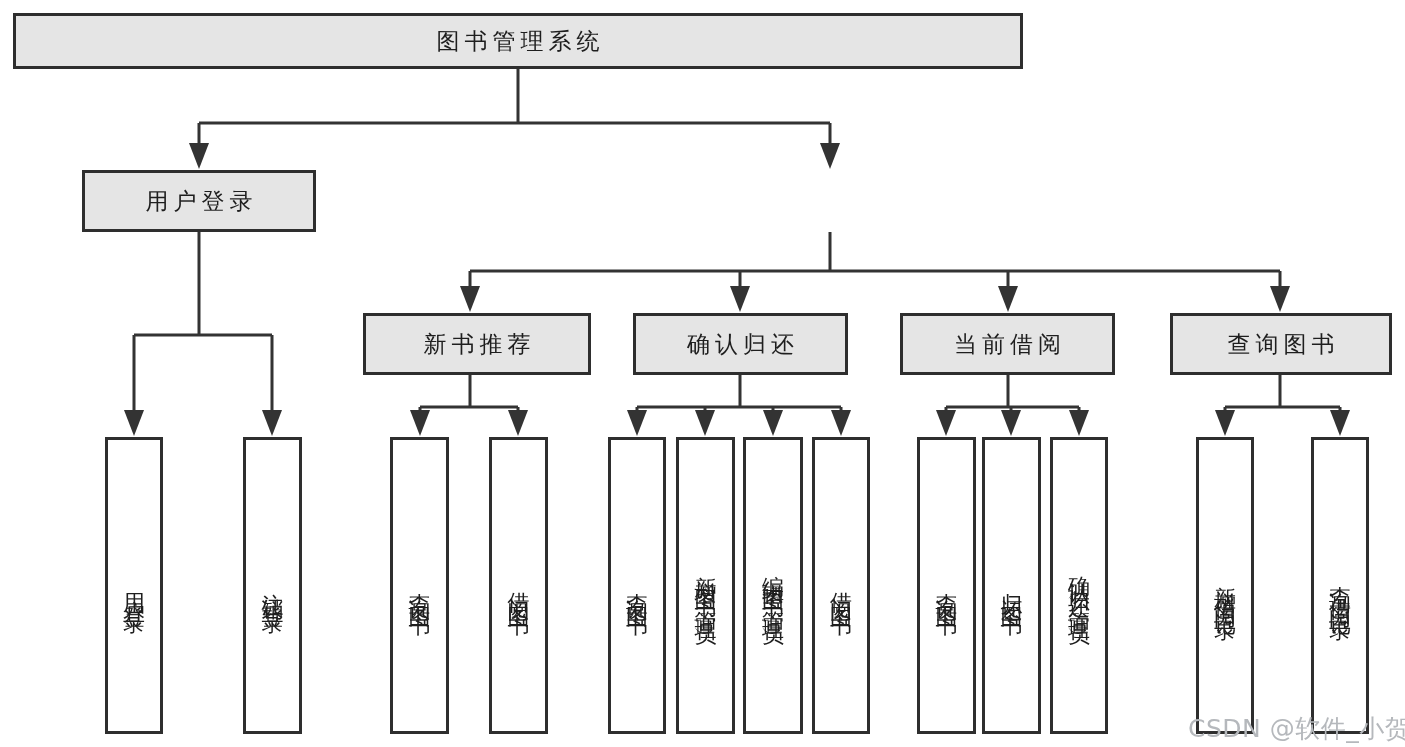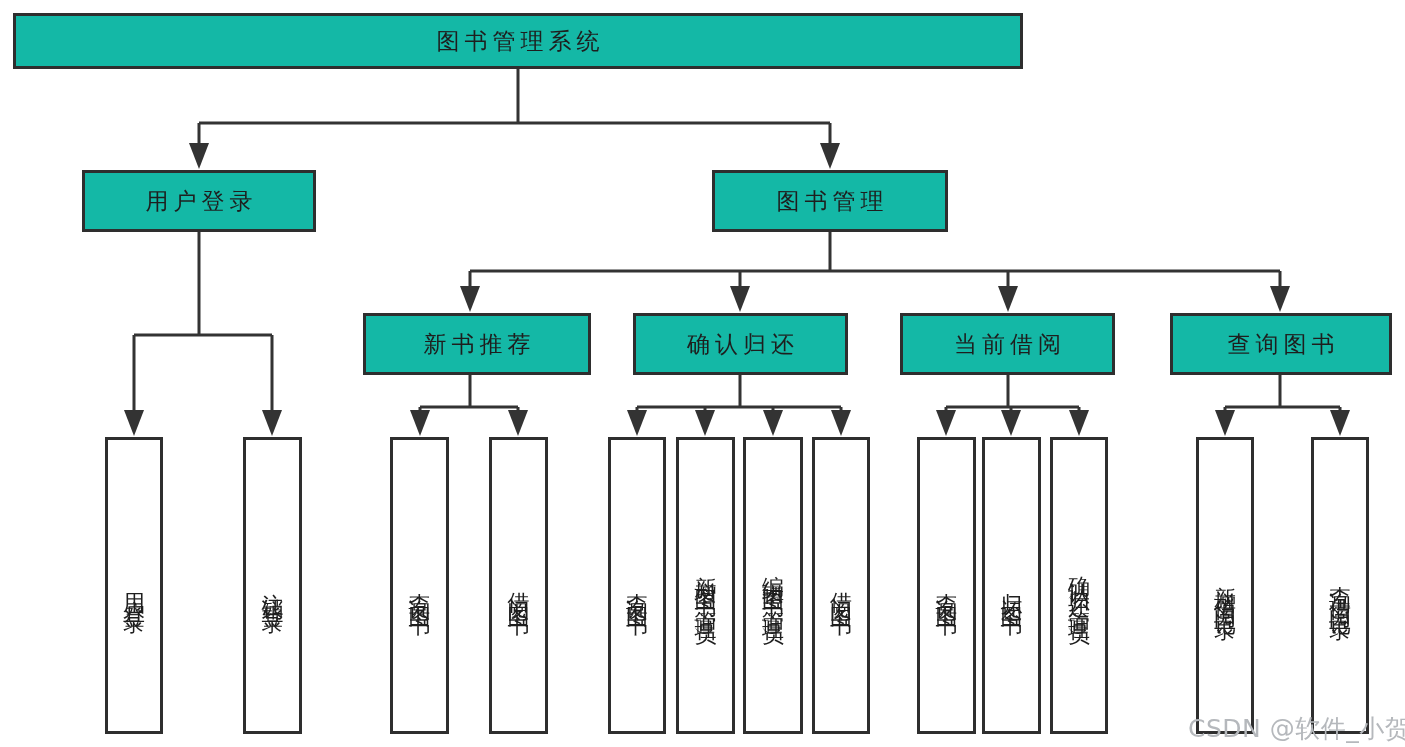--- a/index.html
+++ b/index.html
@@ -13,21 +13,21 @@
   body{background:#fff;font-family:"DejaVu Sans","Liberation Sans",sans-serif;}
   .canvas{
     position:relative;width:1405px;height:747px;background:var(--background);
     overflow:hidden;
   }
   .connectors{position:absolute;left:0;top:0;width:1405px;height:747px;}
   .cl{stroke:var(--line);stroke-width:3;fill:none;}
   .ah{fill:var(--line);stroke:none;}
   .hbox{
     position:absolute;box-sizing:border-box;height:62px;
-    border:3px solid var(--box_border);background:#14b8a6;
+    border:3px solid var(--box_border);background:#e5e5e5;
     display:flex;align-items:center;justify-content:center;
   }
   .hbox span{
     font-size:23px;letter-spacing:5px;margin-right:-5px;color:var(--text);
     white-space:nowrap;
   }
   .vbox{
     position:absolute;box-sizing:border-box;top:437px;height:297px;
     border:3px solid var(--box_border);background:#fff;
     display:flex;align-items:center;justify-content:center;
@@ -80,23 +80,20 @@
     </g>
   </svg>
 
   <div class="hbox" style="left:13px;top:13px;width:1010px;height:56px">
     <span>图书管理系统</span>
   </div>
 
   <div class="hbox" style="left:82px;top:170px;width:234px">
     <span>用户登录</span>
   </div>
-  <div class="hbox" style="left:712px;top:170px;width:236px">
-    <span>图书管理</span>
-  </div>
 
   <div class="hbox" style="left:363px;top:313px;width:228px">
     <span>新书推荐</span>
   </div>
   <div class="hbox" style="left:633px;top:313px;width:215px">
     <span>确认归还</span>
   </div>
   <div class="hbox" style="left:900px;top:313px;width:215px">
     <span>当前借阅</span>
   </div>

